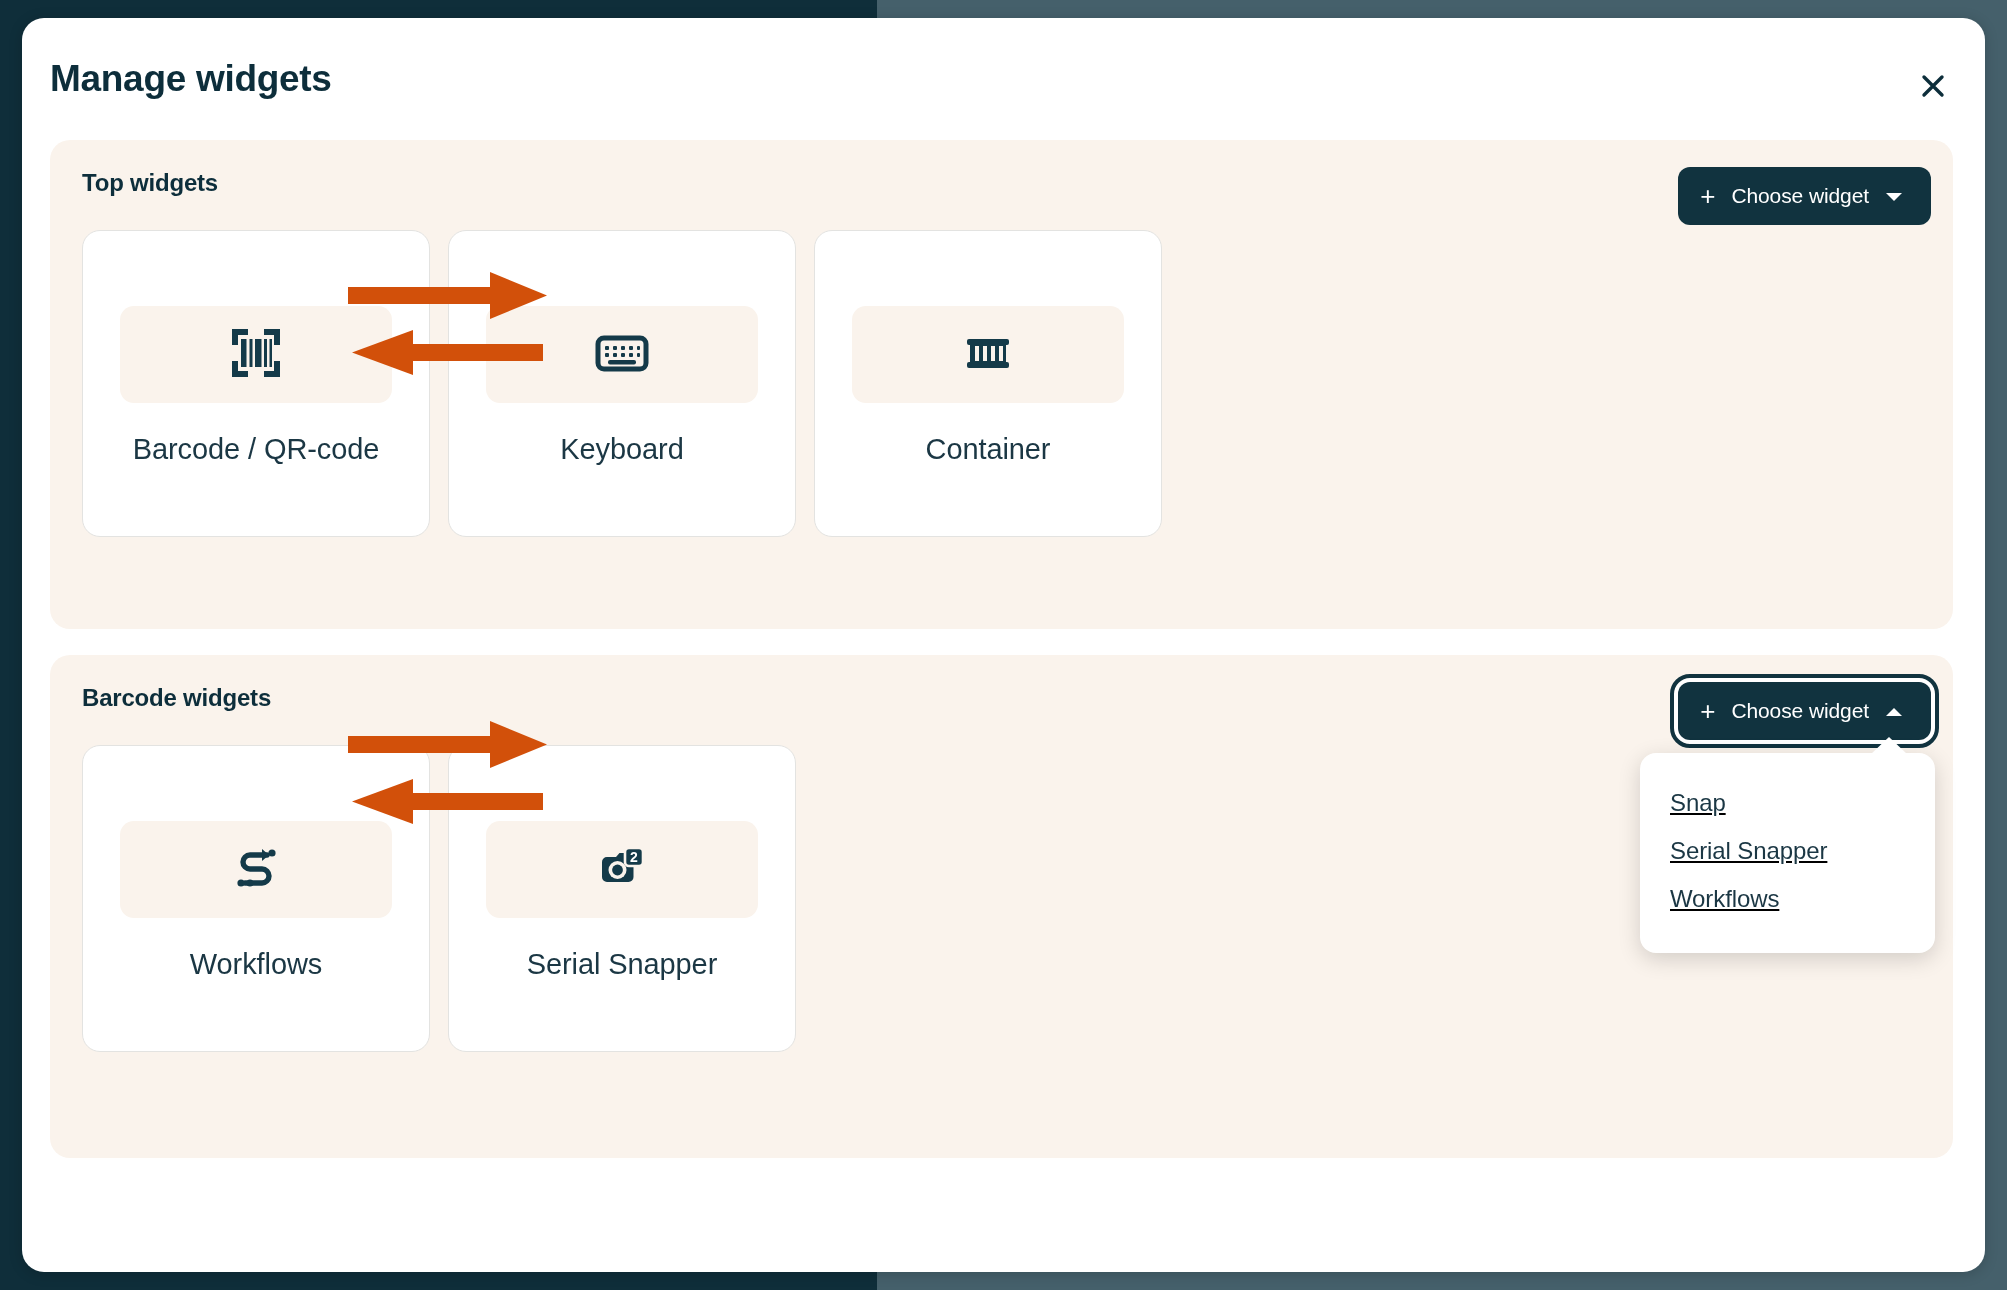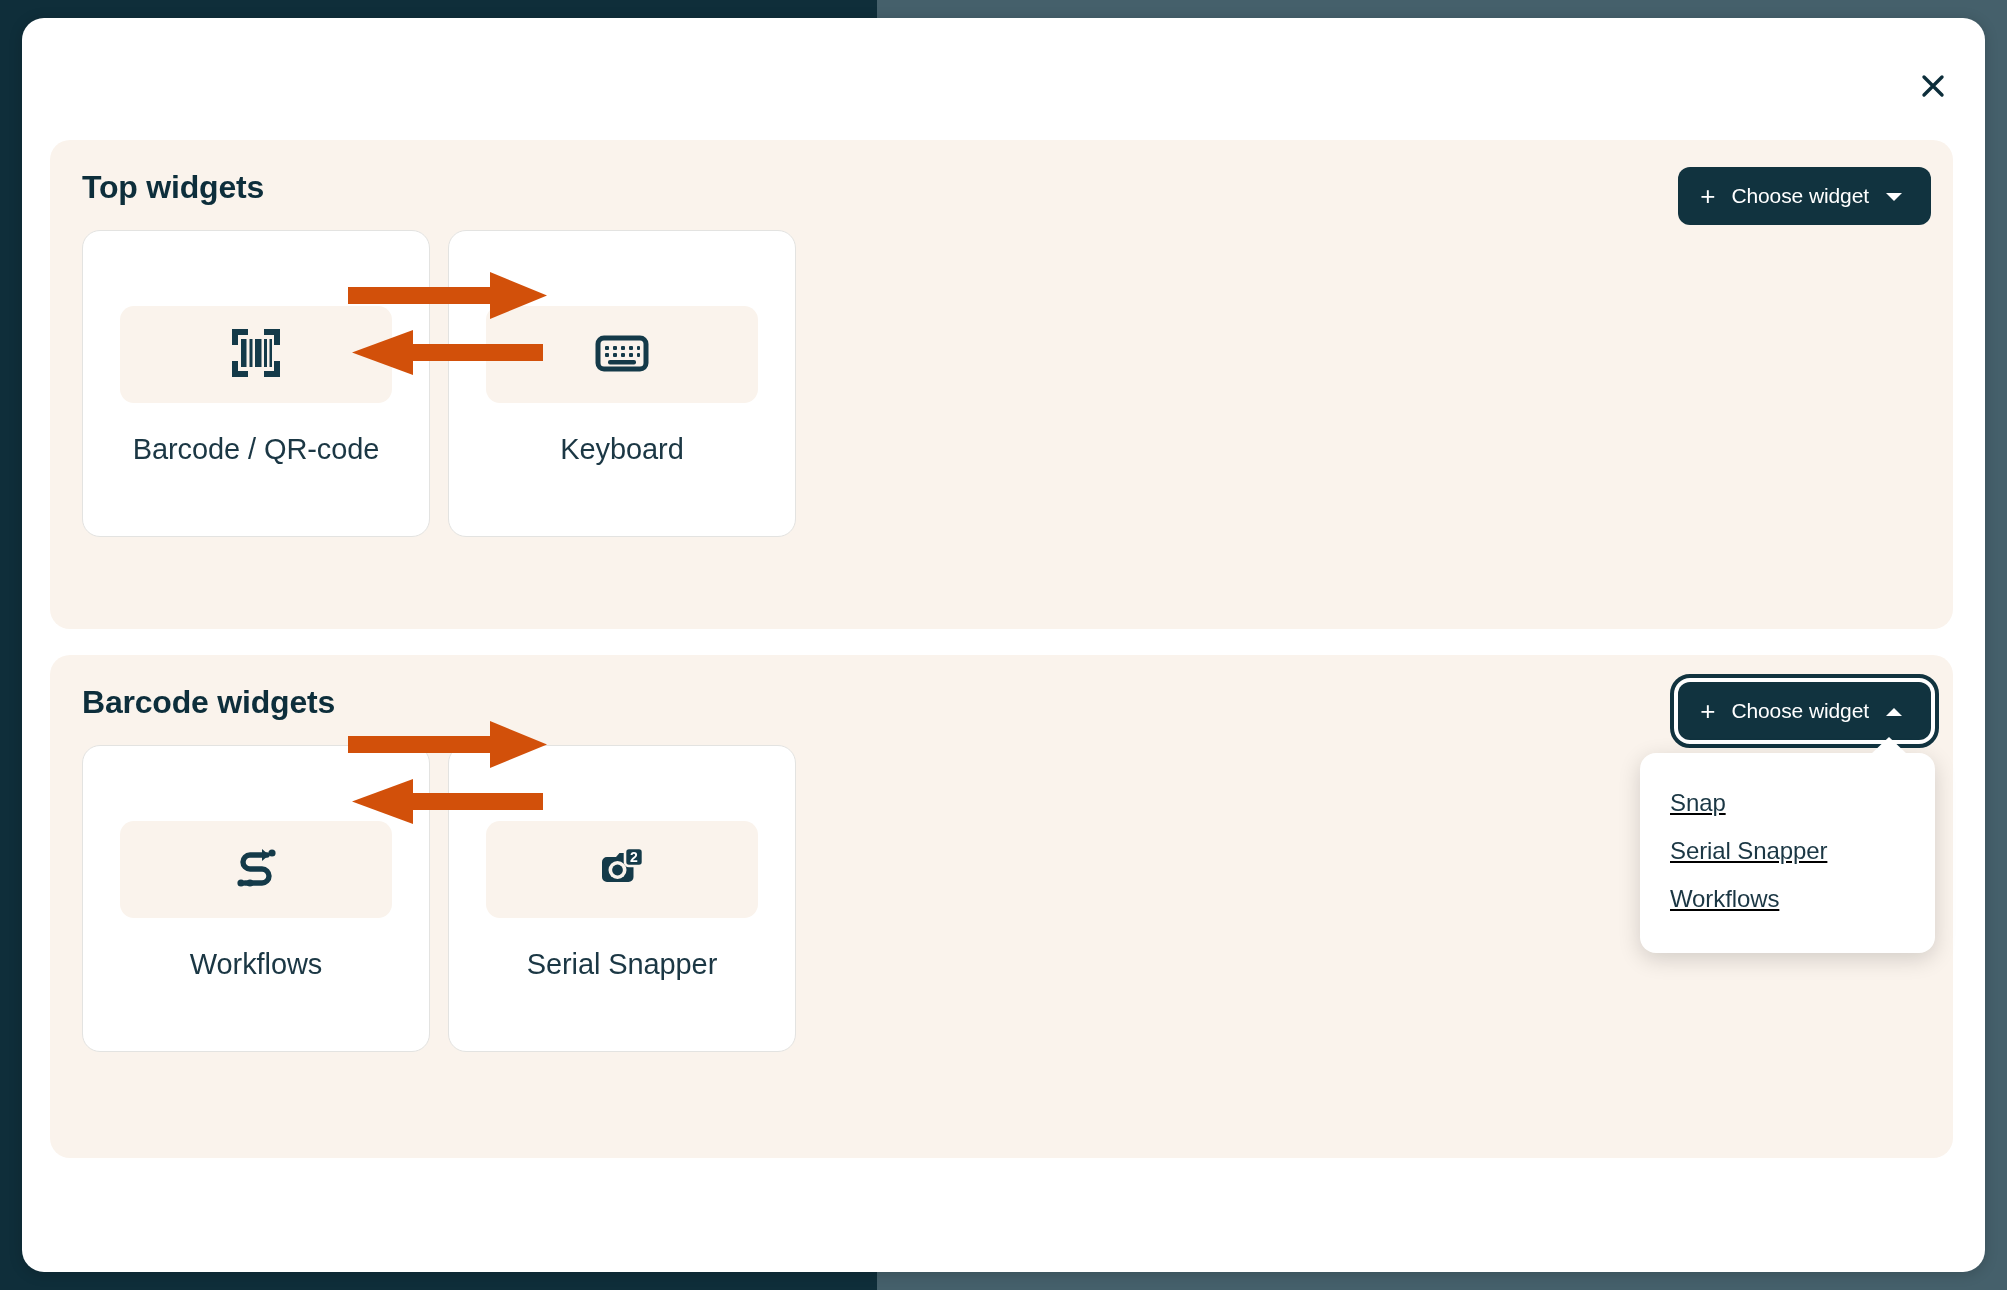--- a/index.html
+++ b/index.html
@@ -77,21 +77,21 @@
     background: #faf3ec;
     border-radius: 20px;
   }
   #panel-top    { top: 122px; height: 489px; }
   #panel-bottom { top: 637px; height: 503px; }
 
   .panel-title {
     position: absolute;
     left: 32px;
     top: 29px;
-    font-size: 32px;
+    font-size: 24px;
     font-weight: bold;
     letter-spacing: -0.2px;
     color: #0d2e3b;
   }
 
   
   .choose-widget-btn {
     position: absolute;
     right: 22px;
     top: 27px;
@@ -216,20 +216,21 @@
 </head>
 <body>
 
 <div id="backdrop">
   <div id="backdrop-left"></div>
 </div>
 
 <div id="modal">
 
   <div id="modal-header">
+    <div id="page-title">Manage widgets</div>
     <button id="close-button">
       <svg width="26" height="26" viewBox="0 0 26 26" aria-hidden="true">
         <path d="M4 4 L22 22 M22 4 L4 22" stroke="#0d2e3b" stroke-width="3.4" stroke-linecap="round"></path>
       </svg>
     </button>
   </div>
 
   <div class="panel" id="panel-top">
     <div class="panel-title">Top widgets</div>
 
@@ -283,20 +284,40 @@
                 <rect x="34" y="27" width="4" height="4" rx="1"></rect>
                 <rect x="42" y="27" width="3" height="4" rx="1"></rect>
                 <rect x="13" y="34" width="28" height="4.5" rx="2"></rect>
               </g>
             </svg>
           </span>
         </div>
         <div class="widget-label">Keyboard</div>
       </div>
 
+      <div class="widget-card">
+        <div class="widget-icon-tile">
+          <span>
+            <svg width="54" height="54" viewBox="0 0 54 54" aria-hidden="true">
+              <g fill="#143a49">
+                <rect x="6" y="13" width="42" height="6" rx="2"></rect>
+                <rect x="6" y="36" width="42" height="6" rx="2"></rect>
+                <rect x="9" y="17" width="36" height="21"></rect>
+              </g>
+              <g fill="#faf3ec">
+                <rect x="14" y="20" width="4" height="15"></rect>
+                <rect x="22" y="20" width="4" height="15"></rect>
+                <rect x="30" y="20" width="4" height="15"></rect>
+                <rect x="38" y="20" width="4" height="15"></rect>
+              </g>
+            </svg>
+          </span>
+        </div>
+        <div class="widget-label">Container</div>
+      </div>
 
     </div>
   </div>
 
   <div class="panel" id="panel-bottom">
     <div class="panel-title">Barcode widgets</div>
 
     <button class="choose-widget-btn is-open">
       <span class="plus-icon">+</span>
       <span>Choose widget</span>

